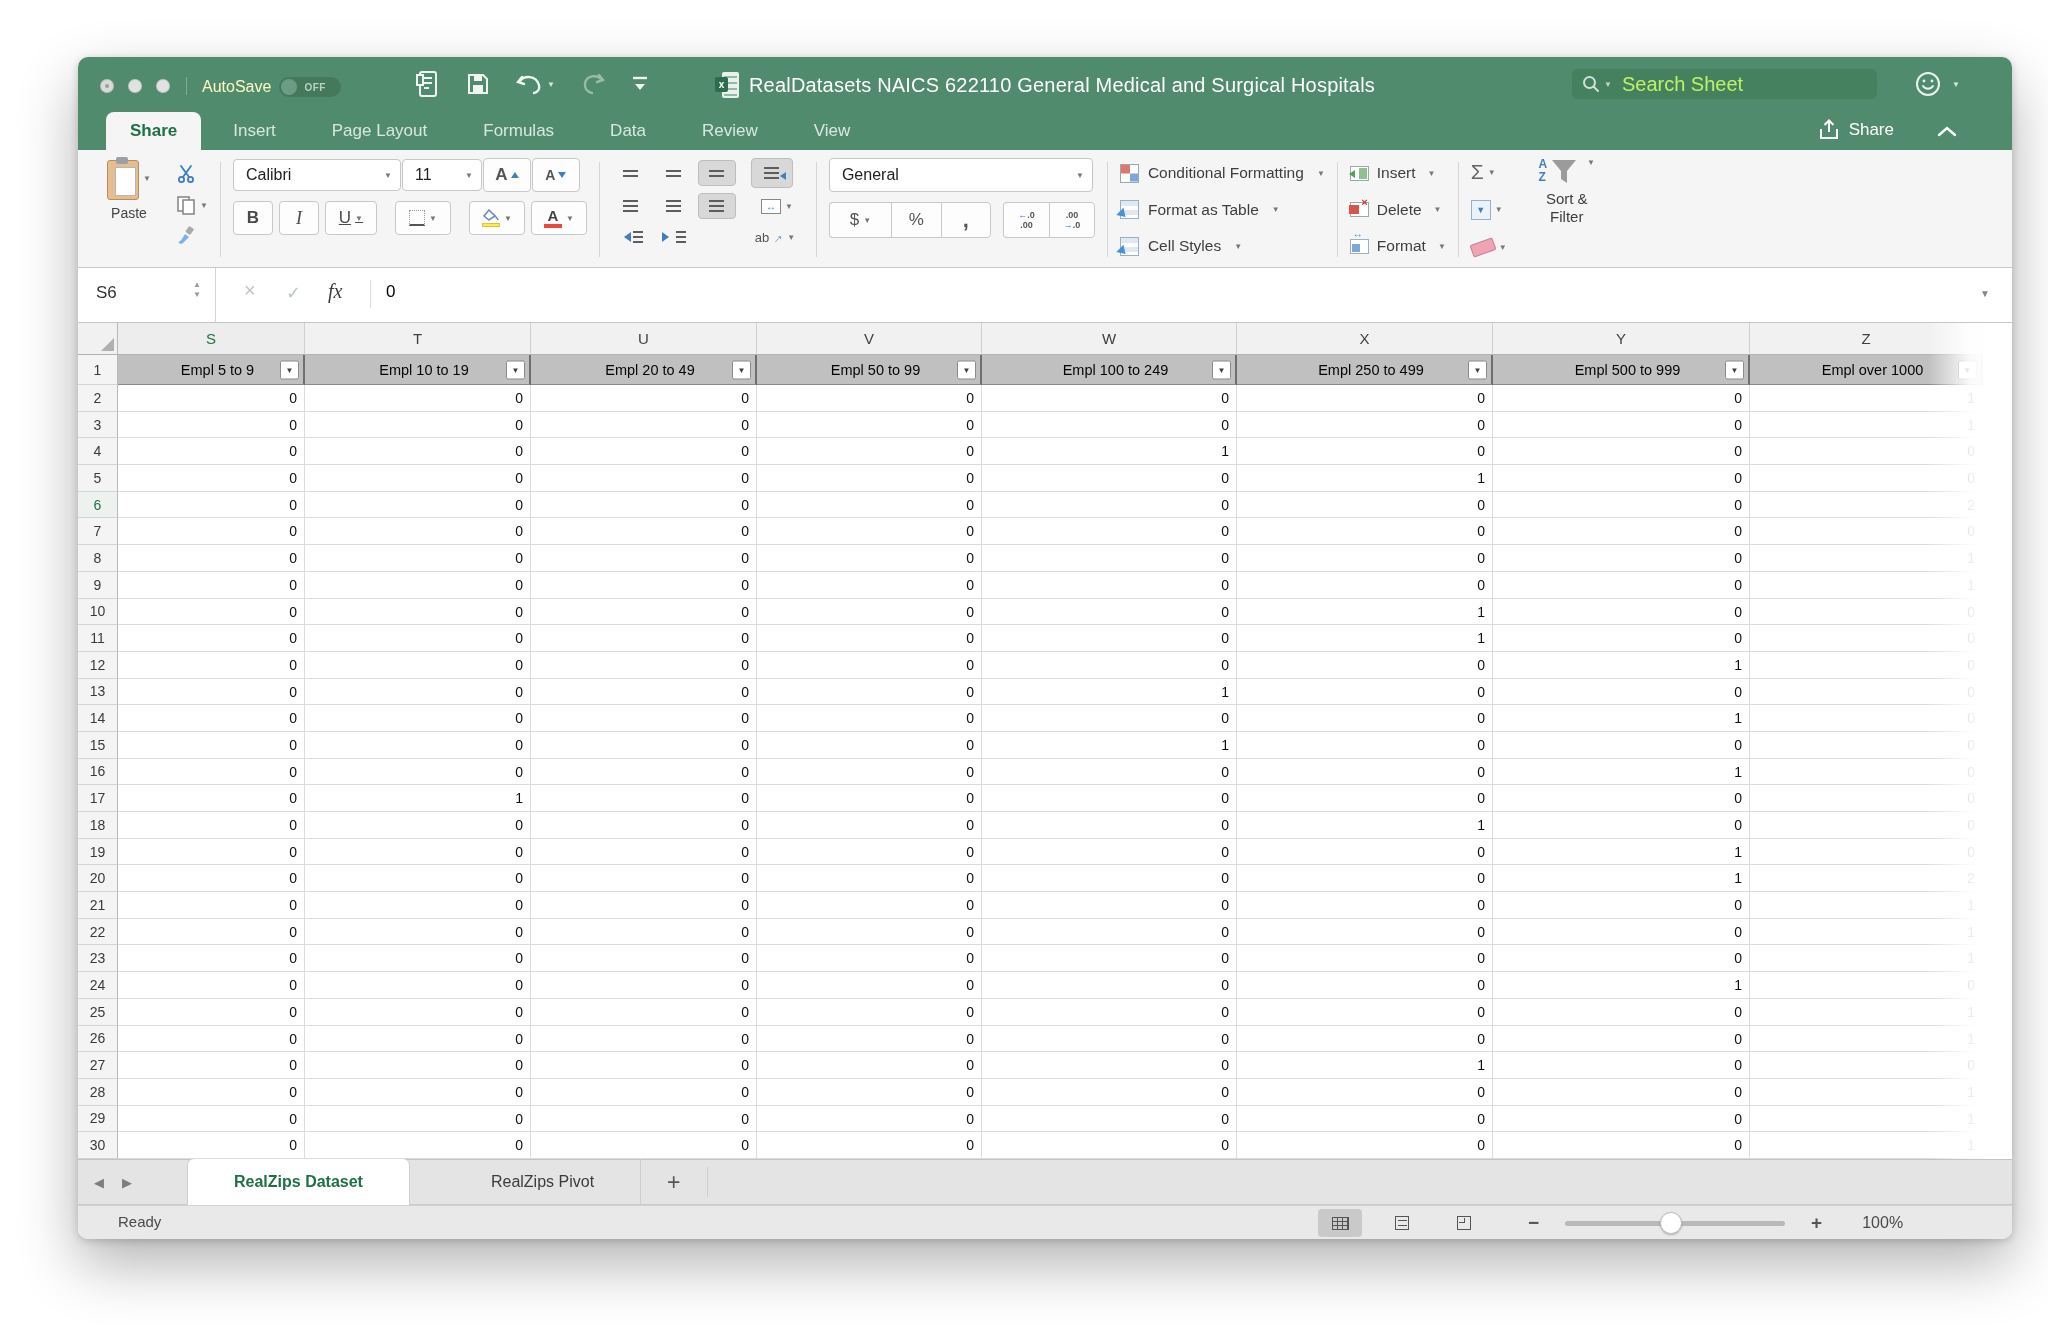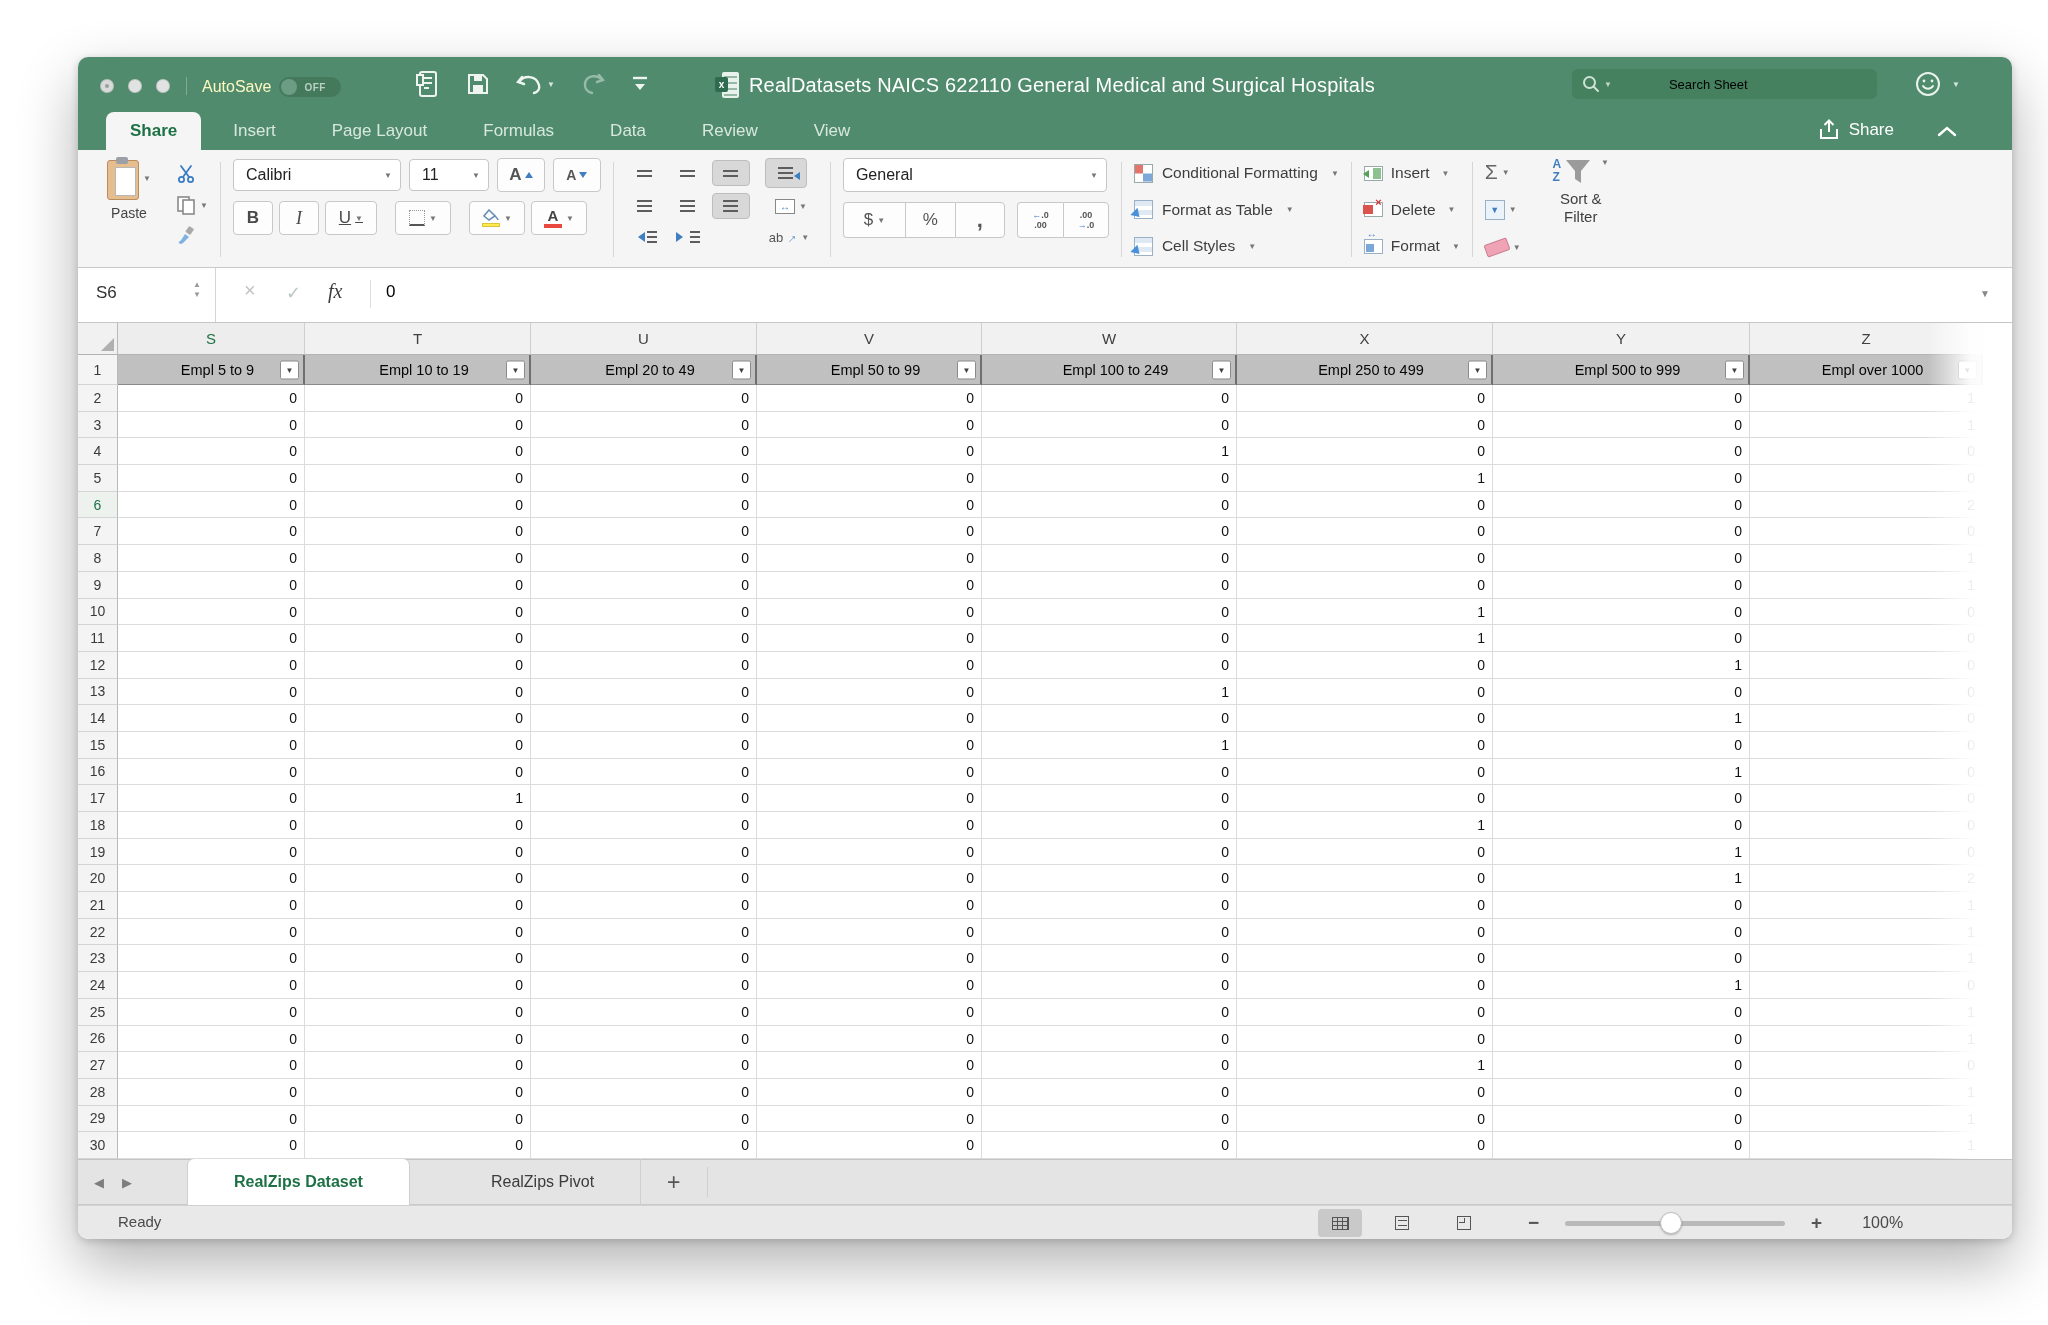--- a/index.html
+++ b/index.html
@@ -26,21 +26,21 @@
   .xlicon{width:24px;height:26px;position:relative;}
   .xlicon .pg{position:absolute;right:0;top:0;width:17px;height:26px;background:#e9f1ec;border-radius:2px;
      background-image:repeating-linear-gradient(to bottom,rgba(79,139,108,.55) 0 2px,transparent 2px 6px);background-size:13px 100%;background-position:2px 4px;background-repeat:no-repeat;}
   .xlicon .xx{position:absolute;left:0;top:5px;width:13px;height:15px;background:#2f6b4e;border-radius:2px;color:#fff;
      font-size:10px;font-weight:700;display:flex;align-items:center;justify-content:center;}
   .titletext{font-size:20px;color:#fff;font-weight:500;letter-spacing:.2px;}
   .searchbox{position:absolute;right:135px;top:12px;width:305px;height:30px;border-radius:6px;background:#45805f;
      display:flex;align-items:center;padding:0 10px;box-sizing:border-box;gap:4px;}
   .searchbox svg{flex:none;}
   .s-caret{font-size:8px;color:#bdd6c7;margin-right:6px;}
-  .s-ph{font-size:13px;color:#000000;margin-left:47px;}
+  .s-ph{font-size:20px;color:#bef264;}
   .smiley{position:absolute;right:52px;top:14px;display:flex;align-items:center;gap:6px;color:#e9f3ed;}
   
   .tabstrip{position:absolute;left:28px;top:55px;height:38px;display:flex;align-items:flex-end;gap:8px;}
   .rtab{height:38px;display:flex;align-items:center;padding:0 24px;font-size:17px;color:#d9e8df;cursor:default;}
   .rtab.active{background:#f5f5f6;color:#1e7145;font-weight:700;border-radius:8px 8px 0 0;}
   .share{position:absolute;right:118px;top:62px;display:flex;align-items:center;gap:8px;color:#fff;font-size:17px;}
   .collapse{position:absolute;right:55px;top:66px;}
   
   .ribbon{position:absolute;left:0;top:93px;width:100%;height:118px;background:#f5f5f6;border-bottom:1px solid #c9c9c9;
      box-sizing:border-box;display:flex;align-items:stretch;padding:8px 0 6px 14px;}
@@ -53,21 +53,21 @@
   
   .g-clip{flex-direction:row;gap:10px;padding-top:2px;}
   .paste{display:flex;flex-direction:column;align-items:center;width:74px;}
   .clipicon{width:30px;height:38px;background:#e5bd8f;border:1px solid #b98d5f;border-radius:3px;position:relative;}
   .clipicon::before{content:"";position:absolute;left:8px;top:-4px;width:12px;height:7px;background:#9aa0a6;border-radius:2px;}
   .clipicon::after{content:"";position:absolute;left:7px;top:6px;width:19px;height:27px;background:#fff;border:1px solid #b7b7b7;}
   .paste-label{font-size:14px;color:#444;margin-top:5px;}
   .clipcol{display:flex;flex-direction:column;justify-content:space-between;height:86px;padding-top:2px;}
   .mini{display:flex;align-items:center;height:24px;}
   
-  .g-font .row1{display:flex;gap:8px;align-items:center;}
+  .g-font .row1{display:flex;gap:1px;align-items:center;}
   .combo{background:#fff;border:1px solid #c6c6c6;border-radius:4px;height:32px;display:flex;align-items:center;
      justify-content:space-between;padding:0 8px 0 12px;box-sizing:border-box;font-size:16px;color:#222;}
   .g-font .row2{display:flex;gap:6px;align-items:center;margin-top:9px;}
   .fbtn{height:34px;min-width:40px;font-size:17px;}
   .bi{font-weight:700;} .it{font-style:italic;font-family:"Liberation Serif",serif;font-size:18px;}
   .un{text-decoration:underline;}
   .aplus{font-weight:700;font-size:17px;color:#555;}
   .tri-u{width:0;height:0;border:4px solid transparent;border-bottom:6px solid #3f7ec0;margin-left:3px;margin-bottom:4px;}
   .tri-d{width:0;height:0;border:4px solid transparent;border-top:6px solid #3f7ec0;margin-left:3px;margin-top:4px;}
   .borders-ic{width:16px;height:16px;border:1px dotted #9a9a9a;border-bottom:2px solid #555;box-sizing:border-box;}

